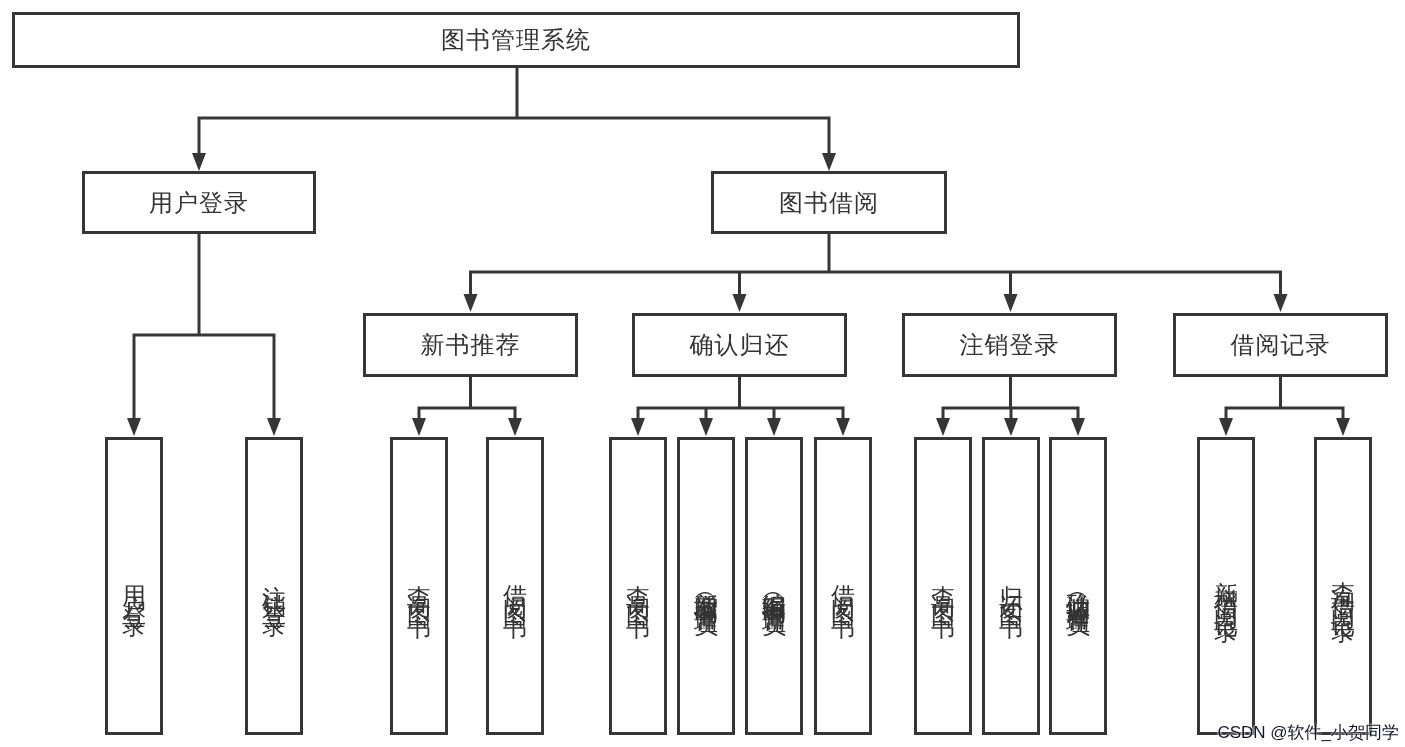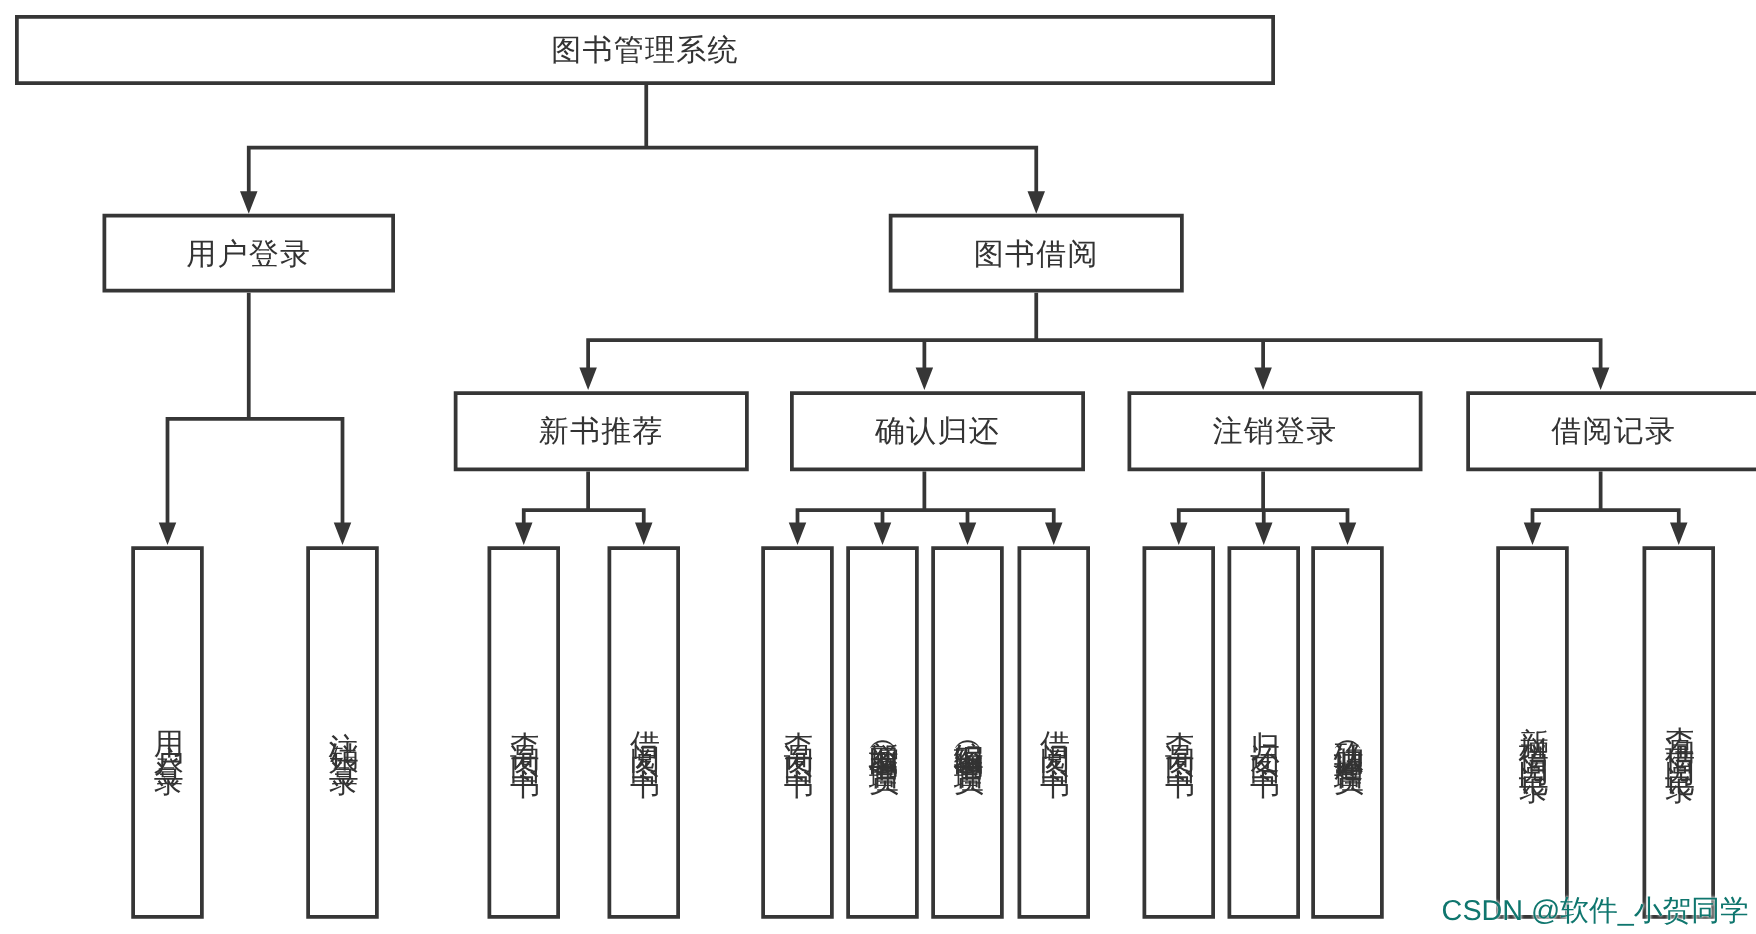--- a/index.html
+++ b/index.html
@@ -23,21 +23,21 @@
     display: flex;
     align-items: center;
     justify-content: center;
     font-size: 24px;
     letter-spacing: 1px;
     z-index: 2;
     white-space: nowrap;
   }
   .node.root { left: 12px; top: 12px; width: 1008px; height: 56px; }
   .node.lvl2 { top: 171px; height: 63px; }
-  .node.lvl3 { top: 313px; height: 64px; width: 236px; }
+  .node.lvl3 { top: 313px; height: 64px; width: 215px; }
   .leaf {
     position: absolute;
     top: 437px;
     width: 58px;
     height: 298px;
     box-sizing: border-box;
     border: 3px solid #363636;
     background: #ffffff;
     display: flex;
     align-items: center;
@@ -50,22 +50,22 @@
     font-size: 24px;
     line-height: 1;
   }
   .leaf.s .vtext { letter-spacing: 10px; }
   .leaf.m .vtext { letter-spacing: 8px; }
   .leaf.l .vtext { letter-spacing: 3px; }
   .watermark {
     position: absolute;
     right: 6px;
     bottom: 3px;
-    font-size: 23px;
-    color: #0f766e;
+    font-size: 17px;
+    color: #0f172a;
     text-shadow: 0 0 2px #ffffff, 0 0 3px #ffffff;
     z-index: 5;
     white-space: nowrap;
   }
 </style>
 </head>
 <body>
 
 <div class="canvas">
 

